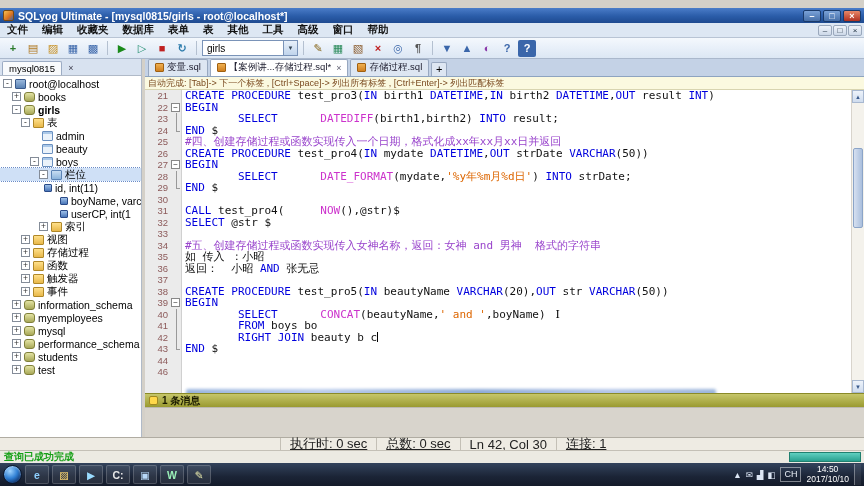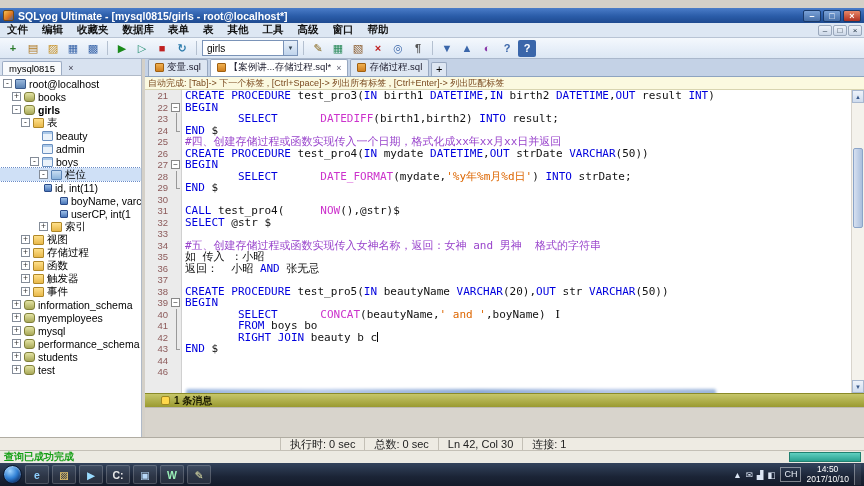--- a/index.html
+++ b/index.html
@@ -84,27 +84,27 @@
   .caret { display:inline-block; width:1px; height:10px; background:#000; vertical-align:-1px; }
   .ibeam { display:inline-block; margin-left:10px; font-family:"DejaVu Serif",serif; font-size:11px; color:#000; }
   .blurband { position:absolute; left:41px; top:299px; width:530px; height:10px; border-radius:2px; opacity:.85;
     background:linear-gradient(90deg,#88a8d8,#b0c4e8 25%,#7a9cd0 55%,#a8bce4 80%,#8aa8d4); filter:blur(1.4px); }
 
   .vscroll { width:13px; flex:none; background:#f4f2ec; border-left:1px solid #d8d4cc; display:flex; flex-direction:column; }
   .sarrow { height:13px; flex:none; background:linear-gradient(#eef3fa,#cfdcee); border:1px solid #a8b8d0; font-size:6px; color:#3a5a8c; display:flex; align-items:center; justify-content:center; }
   .sthumb { margin:45px 1px 0; height:80px; background:linear-gradient(90deg,#d6e0f0,#aabfdd); border:1px solid #8ba4c8; border-radius:2px; }
   .strack { flex:1; }
 
-  .msghdr { height:14px; flex:none; display:flex; align-items:center; gap:4px; padding-left:16px;
+  .msghdr { height:14px; flex:none; display:flex; align-items:center; gap:4px; padding-left:4px;
     background:linear-gradient(#c6c66a,#9a9a30); border-top:1px solid #8a8a28; font-size:10px; font-weight:bold; color:#1a1a00; }
   .msgicon { width:9px; height:9px; background:#ffd84a; border:1px solid #a08820; border-radius:2px; flex:none; }
   .msgbody { height:30px; flex:none; background:#d8d4cc; border-top:1px solid #bcb8b0; }
 
   
-  .statusbar { height:13px; flex:none; display:flex; align-items:stretch; background:#eeebe3; border-top:1px solid #b0aca2; font-size:11px; color:#222; }
+  .statusbar { height:13px; flex:none; display:flex; align-items:stretch; background:#eeebe3; border-top:1px solid #b0aca2; font-size:13px; color:#222;text-decoration:underline; }
   .sspacer { width:280px; flex:none; }
   .seg { border-left:1px solid #c4c0b6; padding:0 9px; display:flex; align-items:center; white-space:nowrap; }
   .footer { height:13px; flex:none; display:flex; align-items:center; background:#eceae2; border-top:1px solid #c4c0b6; font-size:10px; }
   .okstatus { color:#18a018; font-weight:bold; padding-left:4px; }
   .tealbox { margin-left:auto; margin-right:3px; width:72px; height:10px; background:linear-gradient(#5fd0c0,#2aa090); border:1px solid #208070; }
 
   
   .taskbar { height:23px; flex:none; display:flex; align-items:center; gap:3px; padding:0 3px;
     background:linear-gradient(#33435c,#1b2436 60%,#141b2a); }
   .orb { width:19px; height:19px; border-radius:50%; flex:none; border:1px solid #0a1830;
@@ -210,26 +210,26 @@
             <span class="tlabel">girls</span>
           </div>
           <div class="trow" style="padding-left: 21px;">
             <span class="exp">-</span>
             <span class="ticon ti-folder"></span>
             <span class="tlabel">表</span>
           </div>
           <div class="trow" style="padding-left: 30px;">
             <span class="exp hidden">+</span>
             <span class="ticon ti-table"></span>
-            <span class="tlabel">beauty</span>
+            <span class="tlabel">admin</span>
           </div>
           <div class="trow" style="padding-left: 30px;">
             <span class="exp hidden">+</span>
             <span class="ticon ti-table"></span>
-            <span class="tlabel">admin</span>
+            <span class="tlabel">beauty</span>
           </div>
           <div class="trow" style="padding-left: 30px;">
             <span class="exp">-</span>
             <span class="ticon ti-table"></span>
             <span class="tlabel">boys</span>
           </div>
           <div class="trow sel" style="padding-left: 39px;">
             <span class="exp">-</span>
             <span class="ticon ti-columns"></span>
             <span class="tlabel">栏位</span>

